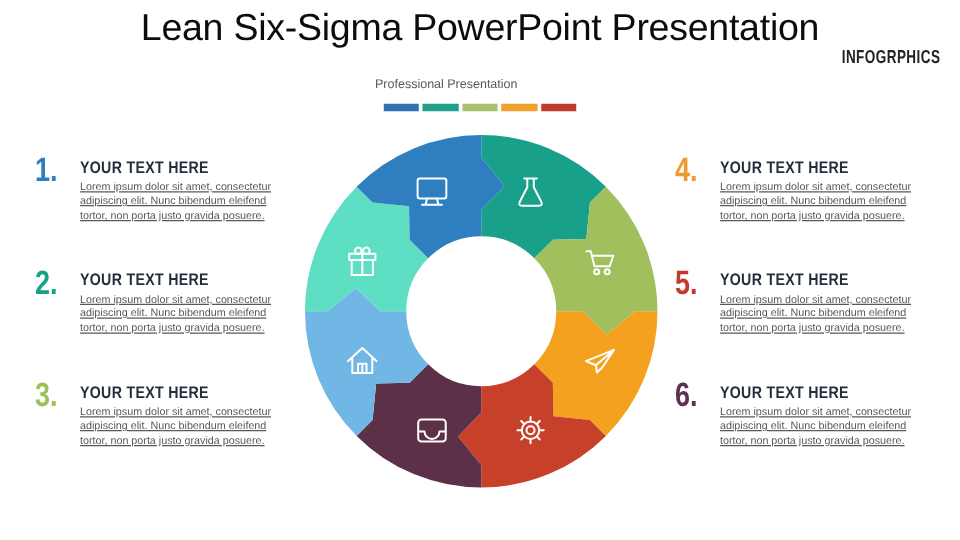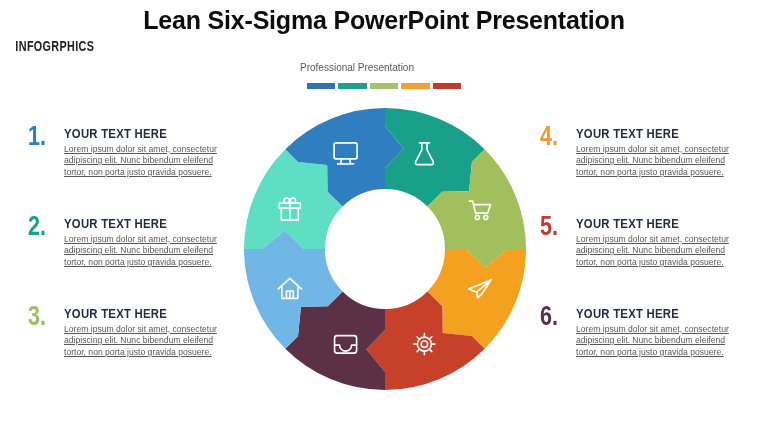--- a/index.html
+++ b/index.html
@@ -1,22 +1,22 @@
 <!DOCTYPE html>
 <html><head>
 <meta charset="utf-8">
 <style>
   html,body{margin:0;padding:0;background:#ffffff;}
   body{width:768px;height:432px;position:relative;overflow:hidden;
        font-family:"Liberation Sans", sans-serif;}
   .slide{position:absolute;inset:0;background:#ffffff;}
 
   .title{position:absolute;top:6px;left:0;width:768px;text-align:center;
-         font-size:25px;font-weight:bold;color:#0c0c0c;letter-spacing:-0.2px;}
-  .subtitle-wrap{position:absolute;top:37px;left:0;width:768px;text-align:left;}
+         font-size:30px;font-weight:normal;color:#0c0c0c;letter-spacing:-0.2px;}
+  .subtitle-wrap{position:absolute;top:37px;left:0;width:768px;text-align:right;}
   .subtitle{display:inline-block;font-size:15px;font-weight:bold;color:#222;
             transform:scaleX(0.72);letter-spacing:0.5px;}
   .tagline{position:absolute;top:62px;left:0;width:714px;text-align:center;
            font-size:10px;color:#5a5a5a;}
   .color-bar{position:absolute;top:83px;left:307px;width:154px;height:6px;
              display:flex;gap:3px;}
   .bar-seg{flex:1;height:100%;}
 
   .wheel{position:absolute;left:235px;top:99px;width:300px;height:300px;}
 

